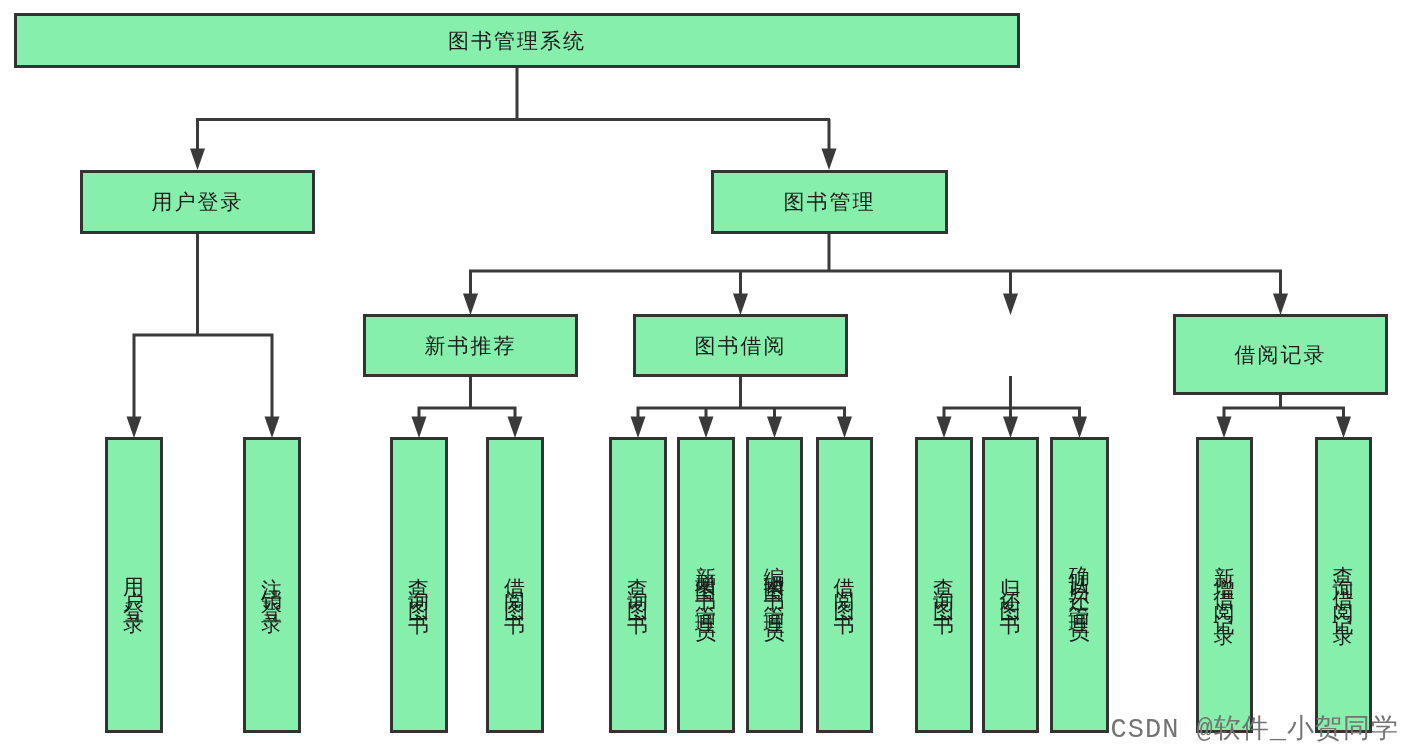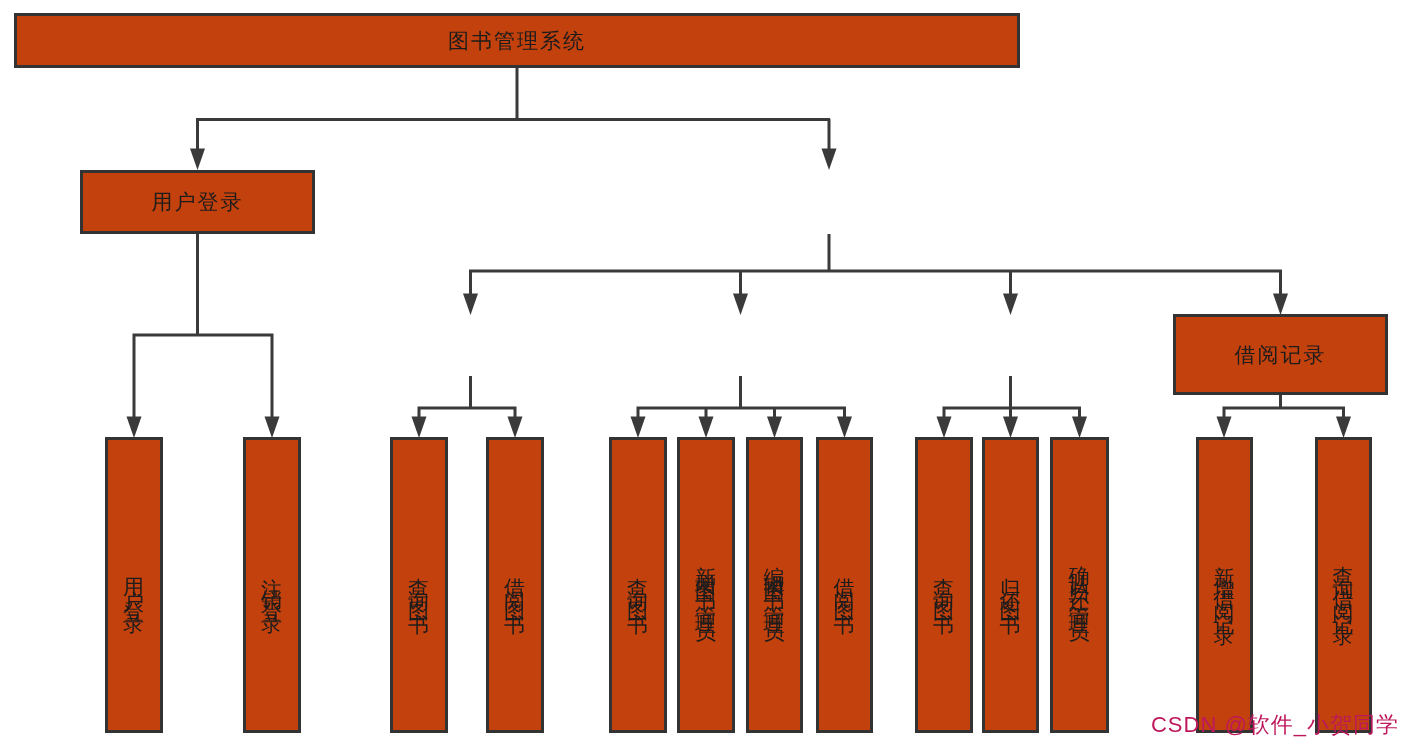--- a/index.html
+++ b/index.html
@@ -13,21 +13,21 @@
   }
   .connectors {
     position: absolute;
     left: 0; top: 0;
     width: 1405px; height: 747px;
     z-index: 0;
   }
   .box {
     position: absolute;
     box-sizing: border-box;
-    background: #c2410c;
+    background: #86efac;
     border: 3px solid #333333;
     display: flex;
     align-items: center;
     justify-content: center;
     color: #1c1c1c;
     z-index: 1;
     text-align: center;
   }
   .h { font-size: 21px; letter-spacing: 2px; white-space: nowrap; }
   .v {
@@ -35,25 +35,26 @@
     text-orientation: mixed;
     font-size: 21px;
     letter-spacing: 12px;
     line-height: 1;
   }
   .v.long { letter-spacing: 8px; }
   .watermark {
     position: absolute;
     right: 6px;
     top: 710px;
-    font-size: 22px;
-    color: #be185d;
+    font-size: 27px;
+    color: #737373;
     letter-spacing: 1px;
     white-space: nowrap;
     z-index: 2;
+    font-family: Liberation Mono, monospace;
   }
 </style>
 </head>
 <body>
 
 <div class="canvas">
 
   <svg class="connectors" viewBox="0 0 1405 747" xmlns="http://www.w3.org/2000/svg">
     <path fill="none" stroke="#3a3a3a" stroke-width="3" d="
       M517 67 V121 M196 119.5 H830 M197.5 119 V152 M829 119 V152
@@ -82,21 +83,24 @@
       <polygon points="1003,416.5 1018,416.5 1010.5,438"></polygon>
       <polygon points="1072,416.5 1087,416.5 1079.5,438"></polygon>
       <polygon points="1216.5,416.5 1231.5,416.5 1224,438"></polygon>
       <polygon points="1336,416.5 1351,416.5 1343.5,438"></polygon>
     </g>
   </svg>
 
   <div class="box h" style="left:14px;top:13px;width:1006px;height:55px">图书管理系统</div>
 
   <div class="box h" style="left:80px;top:170px;width:235px;height:64px">用户登录</div>
+  <div class="box h" style="left:711px;top:170px;width:237px;height:64px">图书管理</div>
 
+  <div class="box h" style="left:363px;top:314px;width:215px;height:63px">新书推荐</div>
+  <div class="box h" style="left:633px;top:314px;width:215px;height:63px">图书借阅</div>
   <div class="box h" style="left:1173px;top:314px;width:215px;height:81px">借阅记录</div>
 
   <div class="box v" style="left:105px;top:437px;width:58px;height:296px">用户登录</div>
   <div class="box v" style="left:243px;top:437px;width:58px;height:296px">注销登录</div>
 
   <div class="box v" style="left:390px;top:437px;width:58px;height:296px">查询图书</div>
   <div class="box v" style="left:486px;top:437px;width:58px;height:296px">借阅图书</div>
 
   <div class="box v" style="left:609px;top:437px;width:58px;height:296px">查询图书</div>
   <div class="box v long" style="left:677px;top:437px;width:58px;height:296px">新增图书（管理员）</div>

